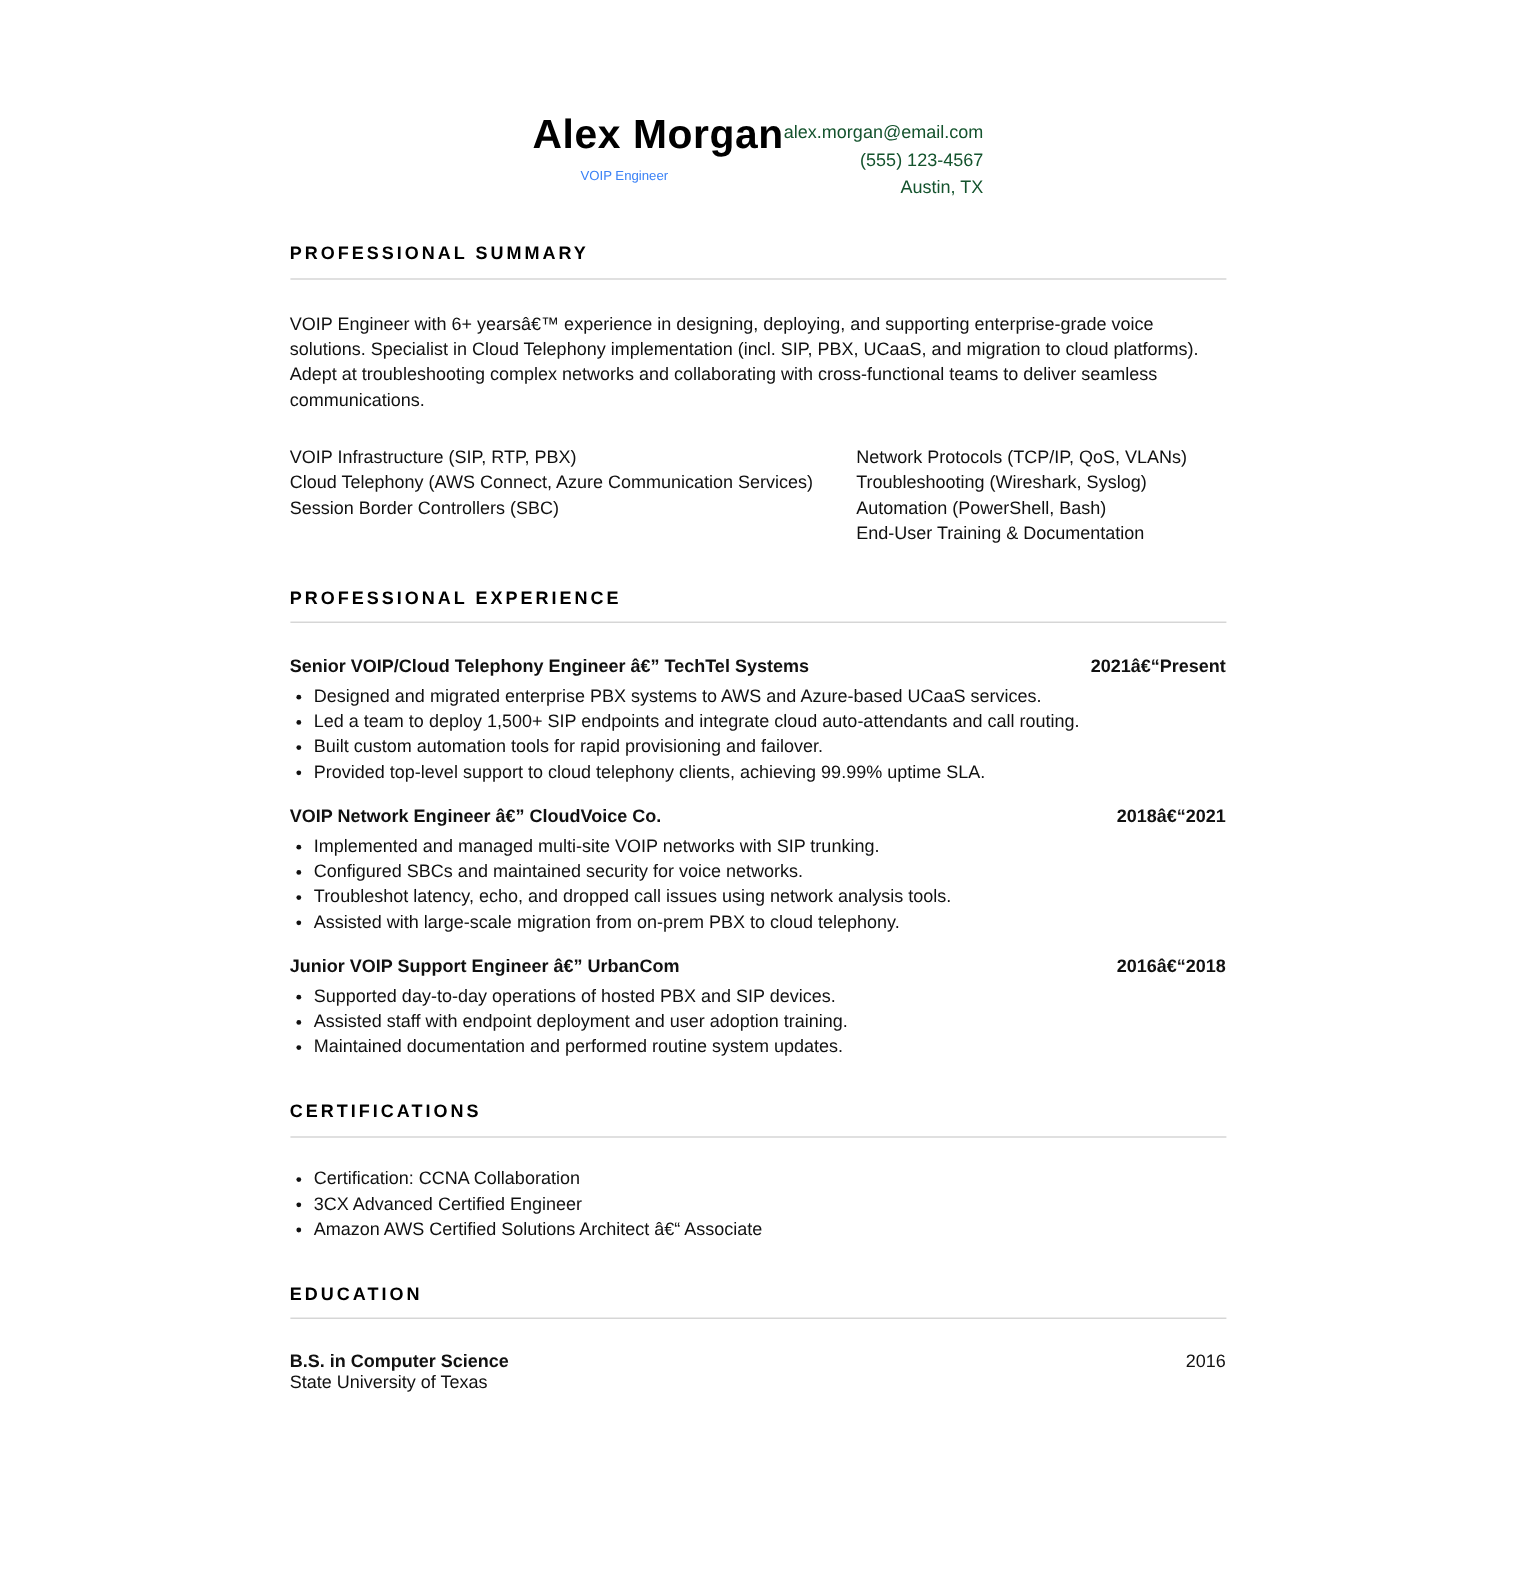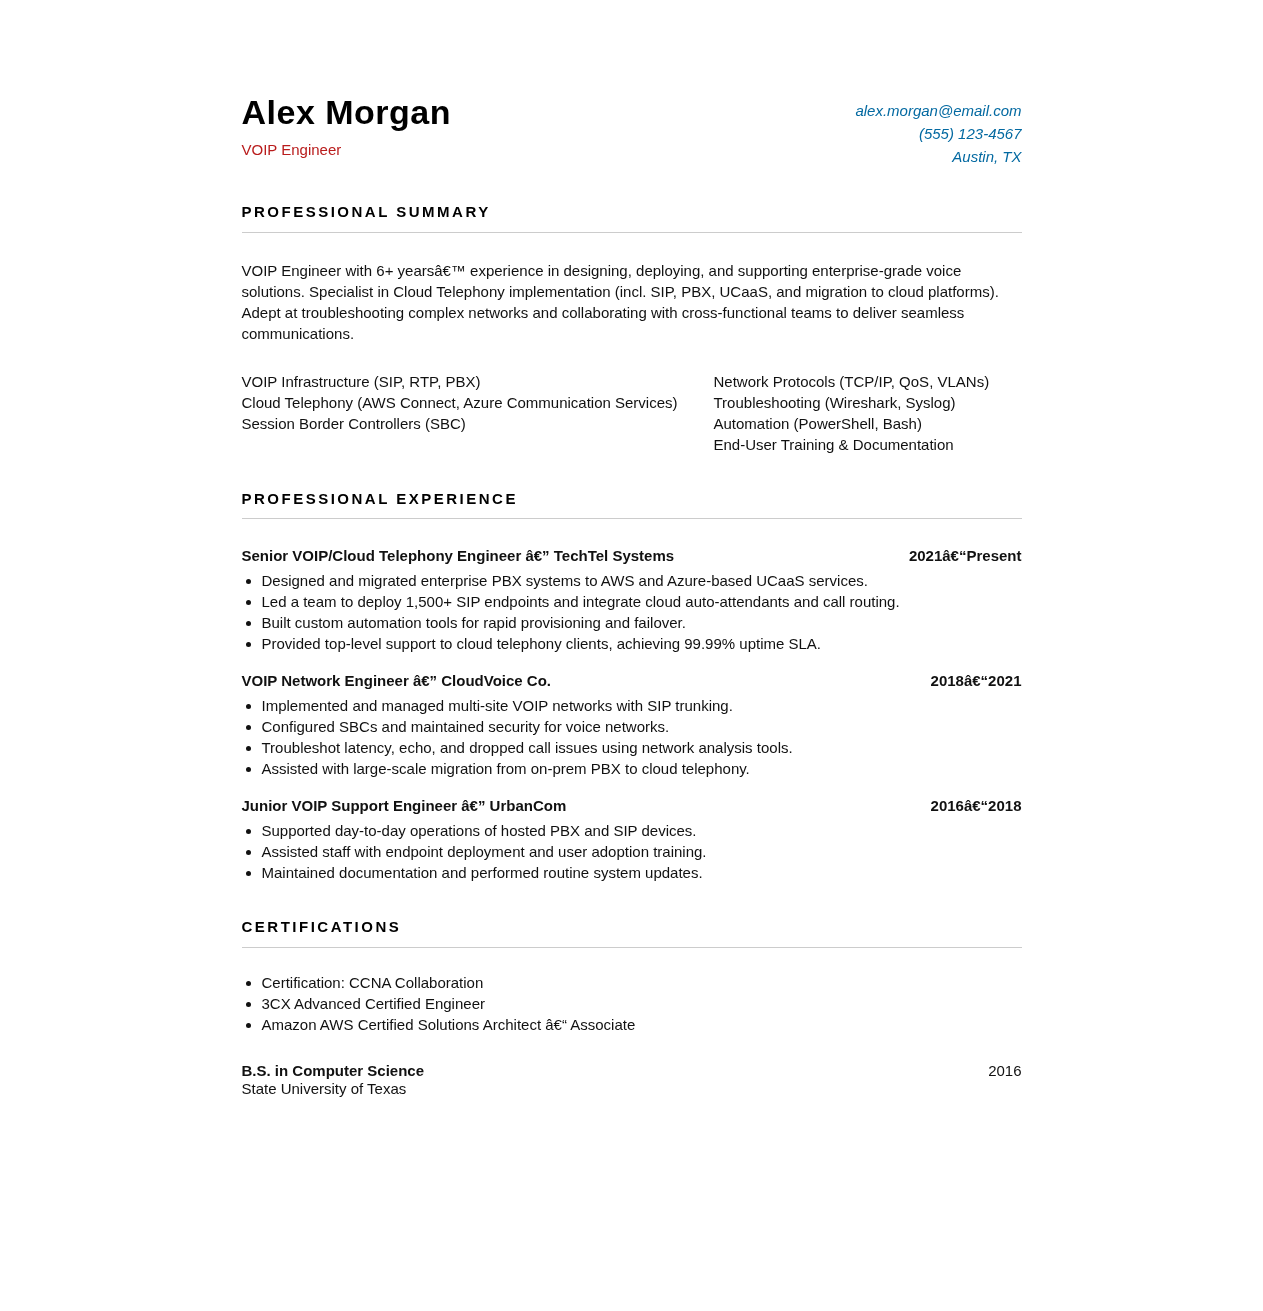--- a/index.html
+++ b/index.html
@@ -12,44 +12,44 @@
   .page {
     width: 780px;
     margin: 0 auto;
     padding: 95px 0 110px 0;
     font-size: 15px;
     line-height: 21px;
   }
   
   .header-row {
     display: flex;
-    justify-content: space-between;
+    justify-content: center;
     align-items: flex-start;
     margin-bottom: 10px;
   }
   .name {
     font-size: 34px;
     font-weight: bold;
     letter-spacing: 0.5px;
     color: #000000;
     line-height: 1.05;
     margin: 0 0 10px 0;
   }
   .subtitle {
-    font-size: 15px;
-    color: #b91c1c;
+    font-size: 11px;
+    color: #3b82f6;
     line-height: 1.2;
+    margin-left: 40px;
   }
   .contact {
     text-align: right;
     font-size: 15px;
     line-height: 23px;
     padding-top: 4px;
-    color: #0369a1;
-    font-style: italic;
+    color: #14532d;
   }
   
   h2.section-heading {
     font-size: 15px;
     font-weight: bold;
     letter-spacing: 2.5px;
     color: #000000;
     margin: 34px 0 0 0;
     padding: 0 0 10px 0;
     border-bottom: 1px solid #cccccc;
@@ -187,20 +187,21 @@
     </ul>
   </div>
 
   <h2 class="section-heading">CERTIFICATIONS</h2>
   <ul class="cert-list">
     <li>Certification: CCNA Collaboration</li>
     <li>3CX Advanced Certified Engineer</li>
     <li>Amazon AWS Certified Solutions Architect â€“ Associate</li>
   </ul>
 
+  <h2 class="section-heading">EDUCATION</h2>
   <div class="edu-row">
     <div>
       <div class="edu-degree">B.S. in Computer Science</div>
       <div class="edu-school">State University of Texas</div>
     </div>
     <div class="edu-year">2016</div>
   </div>
 
 </div>
 

